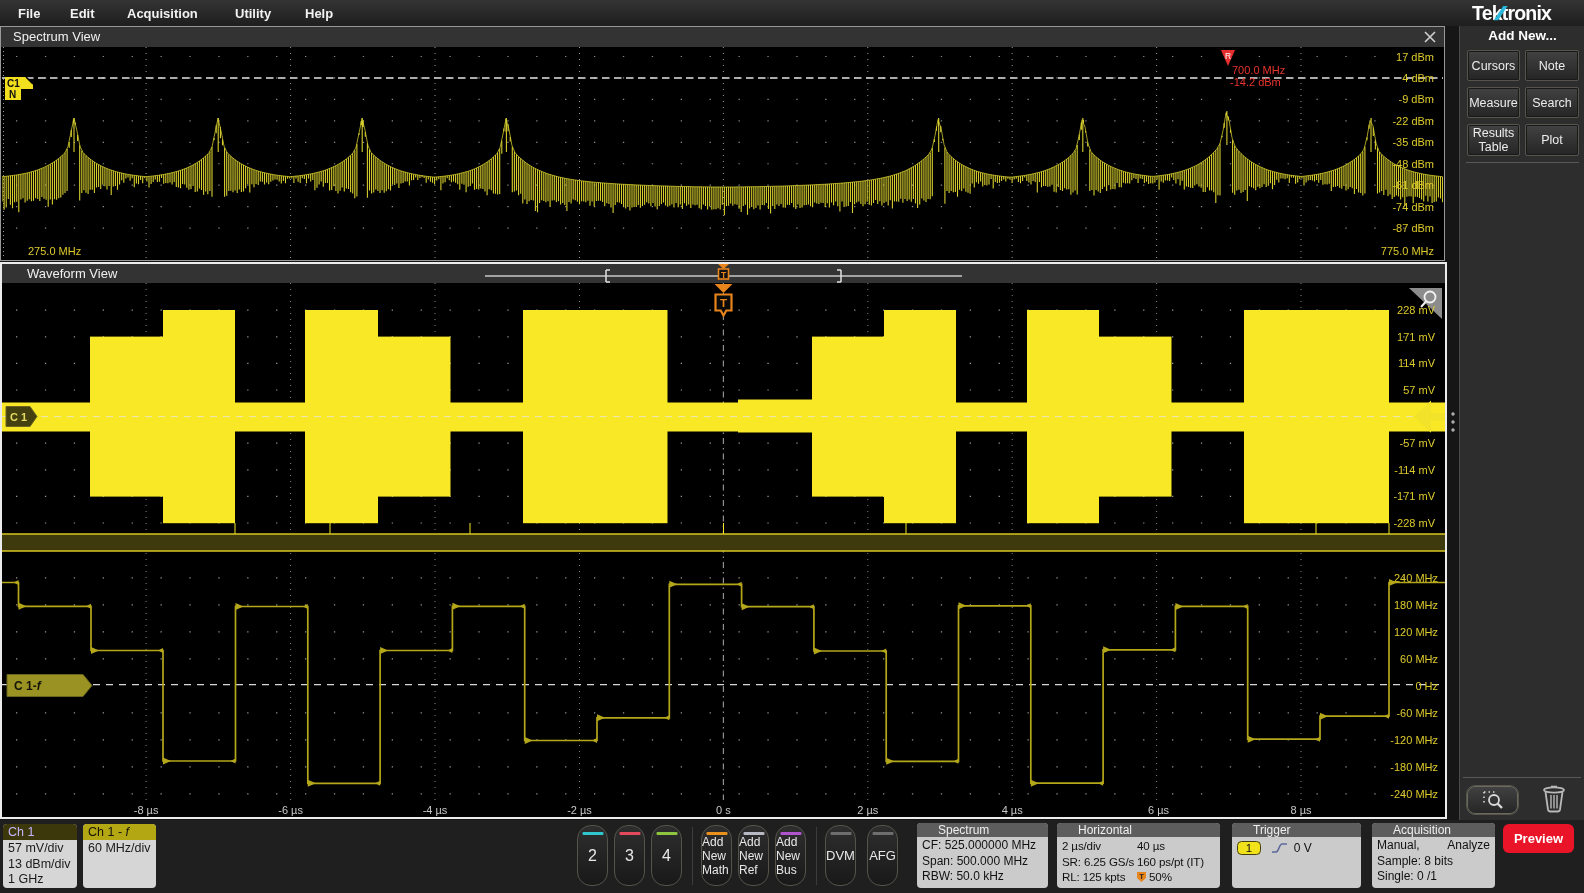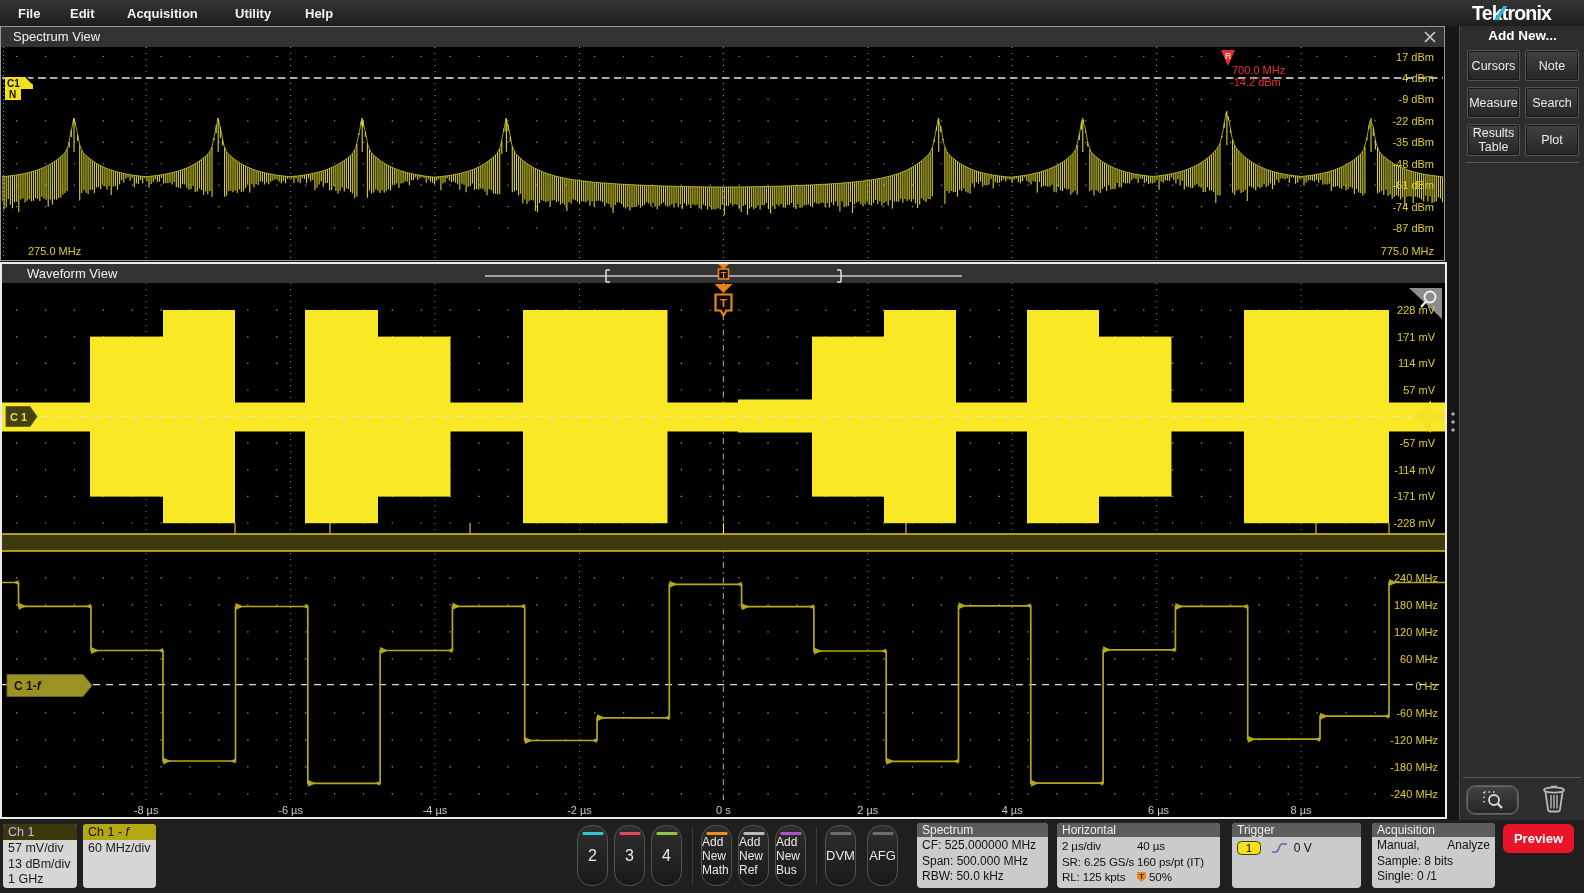--- a/index.html
+++ b/index.html
@@ -6,21 +6,21 @@
 .menubar{left:0;top:0;width:1584px;height:26px;background:linear-gradient(#343434,#1e1e1e);}
 .menubar span{position:absolute;top:6px;color:#f2f2f2;font-size:13px;font-weight:bold}
 .panel{position:absolute;background:#000}
 .phead{position:absolute;left:0;top:0;width:100%;background:#333;color:#f0f0f0;font-size:13px;}
 .ylab{fill:#dcc92c;font-size:11px;font-family:"Liberation Sans",sans-serif}
 .xlab{fill:#c8c8c8;font-size:11px;font-family:"Liberation Sans",sans-serif}
 .sbtn{position:absolute;background:linear-gradient(#414141,#262626);border:1px solid #191919;outline:1px solid #56544c;border-radius:1px;color:#ececec;font-size:12.5px;display:flex;align-items:center;justify-content:center;text-align:center;line-height:14px}
 .bbtn{position:absolute;top:5px;height:61px;background:linear-gradient(#2e2e2e,#191919);border:1px solid #55534a;border-radius:14px;color:#e8e8e8;display:flex;align-items:center;justify-content:center;text-align:left}
 .cbar{position:absolute;top:6px;left:50%;transform:translateX(-50%);width:21px;height:3px;border-radius:1px}
 .ipanel{position:absolute;top:3px;height:65px;border-radius:4px;overflow:hidden;background:#cbcbcb}
-.ipanel .hd{height:14px;background:#5d5d5d;color:#efefef;font-size:12px;padding:0px 5px;line-height:14px}
+.ipanel .hd{height:14px;background:#5d5d5d;color:#efefef;font-size:12px;padding:0px 21px;line-height:14px}
 .ipanel .bd{padding:1px 5px;color:#111;font-size:12px;line-height:15.5px}
 .chbadge{position:absolute;top:4px;height:64px;border-radius:4px;overflow:hidden;background:#d6d6d6}
 </style></head><body>
 
 <div class="menubar abs">
  <span style="left:18px">File</span>
  <span style="left:70px">Edit</span>
  <span style="left:127px">Acquisition</span>
  <span style="left:235px">Utility</span>
  <span style="left:305px">Help</span>

